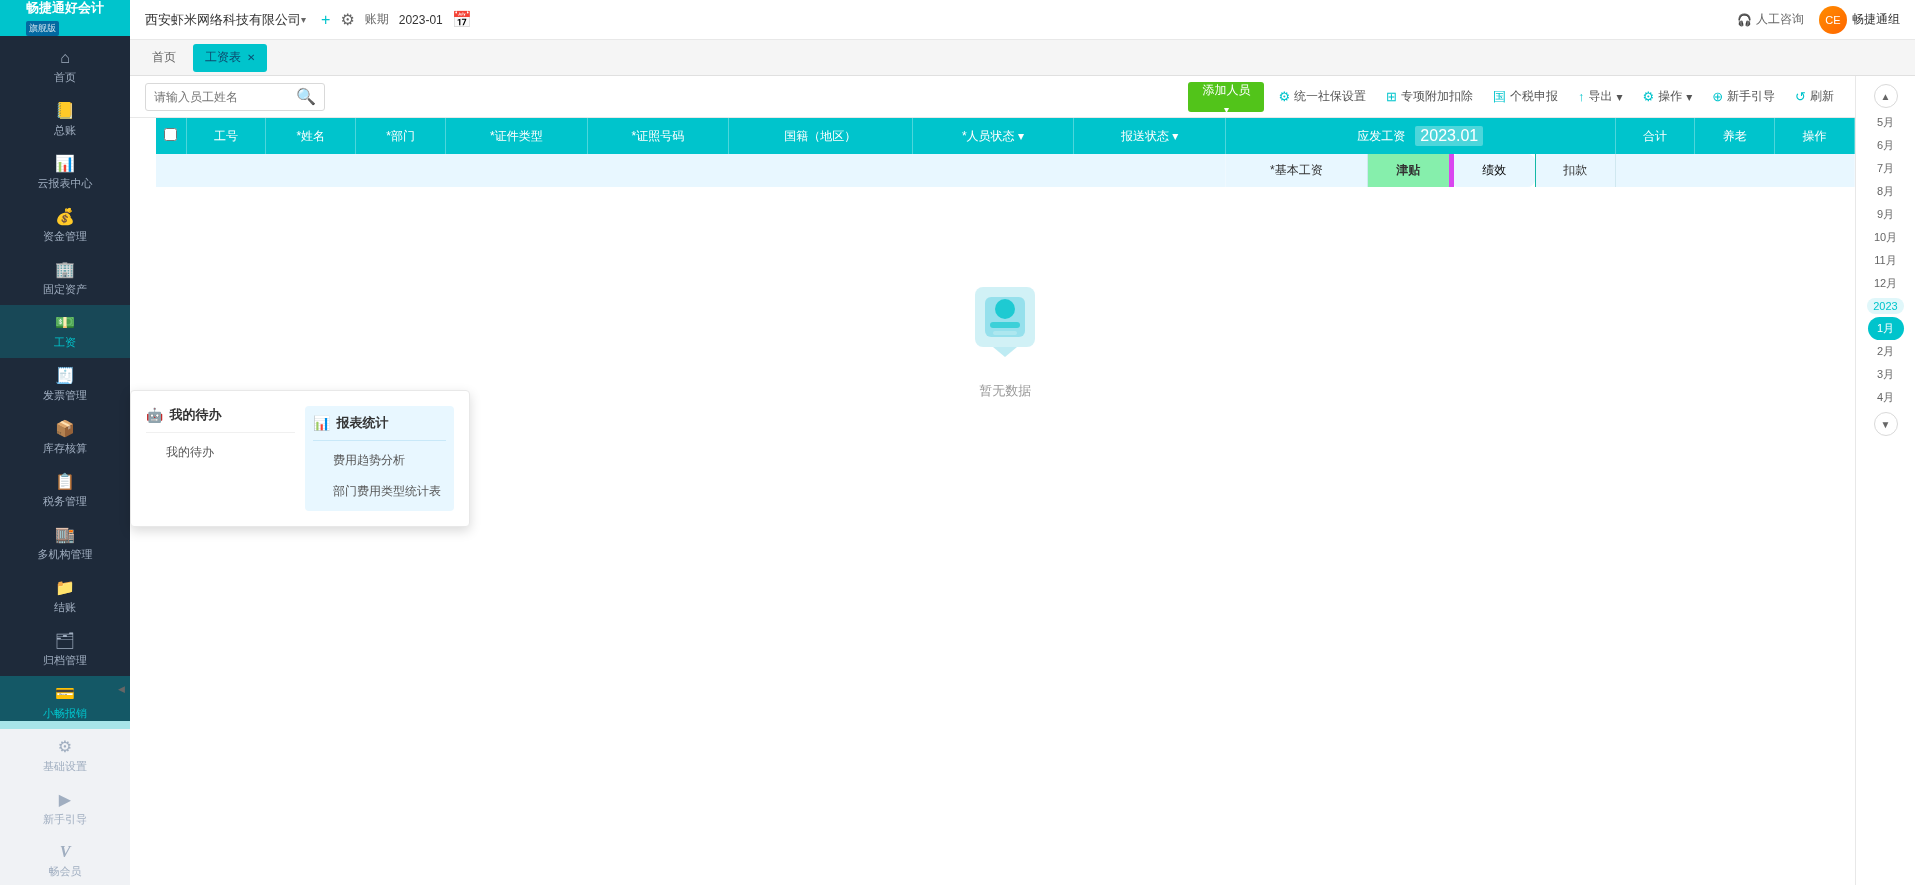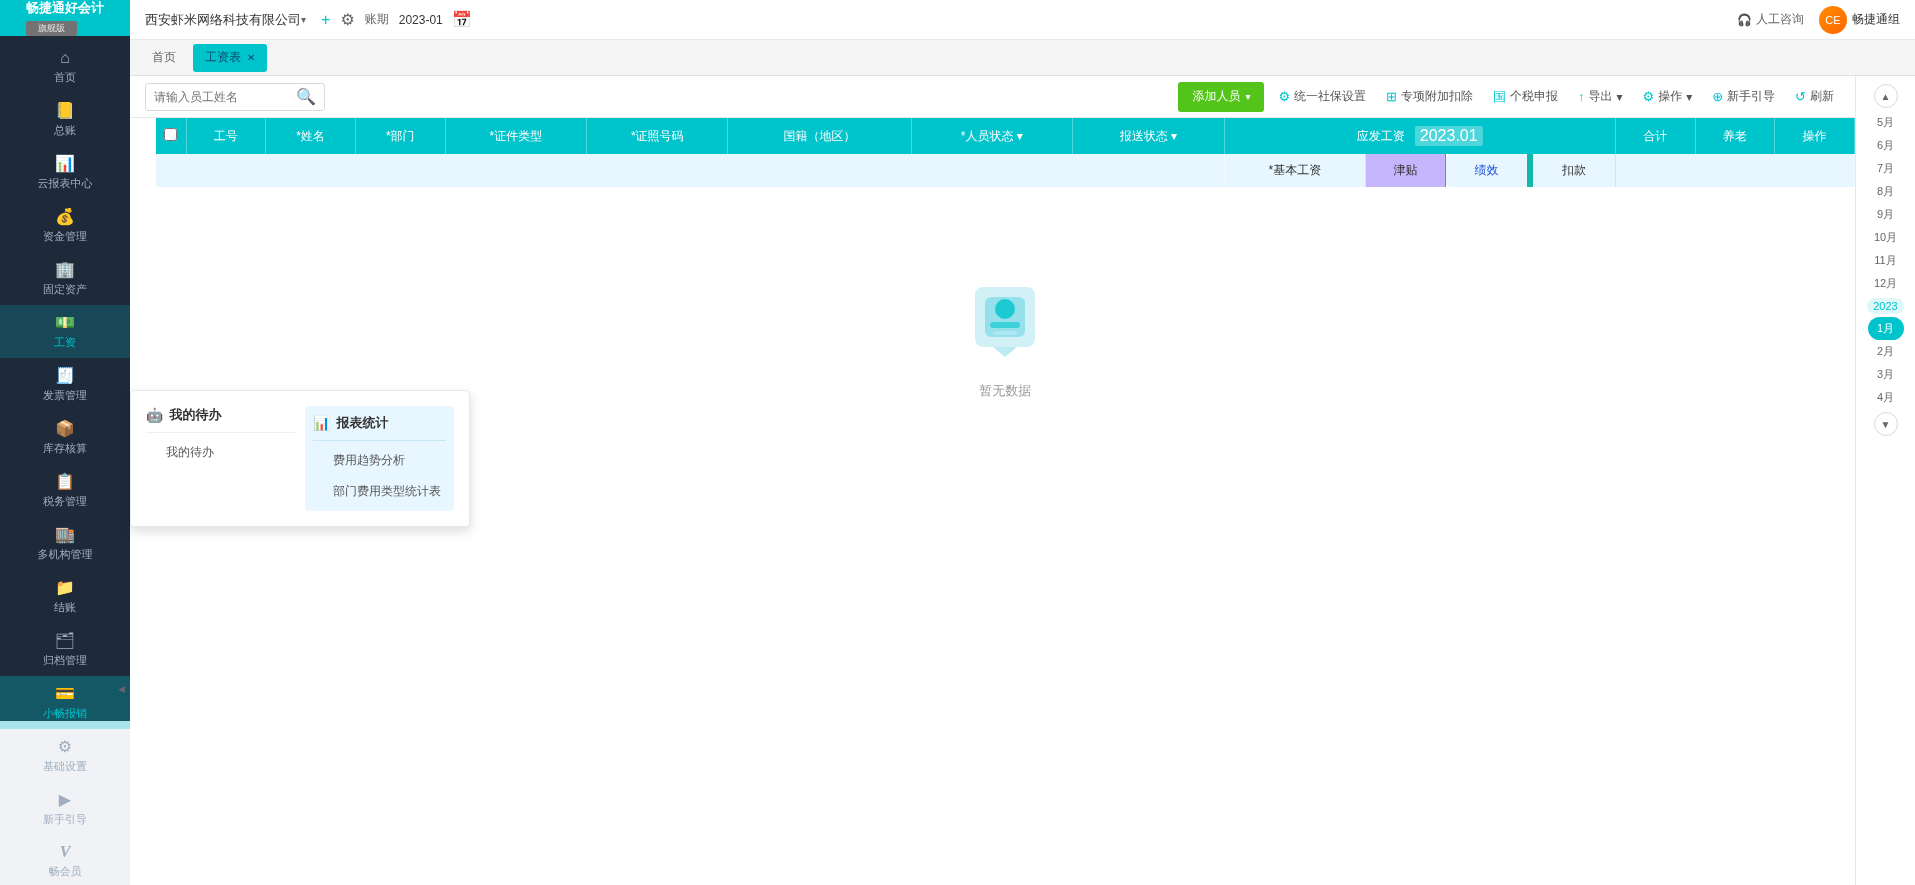--- a/index.html
+++ b/index.html
@@ -25,22 +25,22 @@
     .sidebar-logo-text {
       color: white;
       font-size: 13px;
       font-weight: bold;
       text-align: center;
       line-height: 1.3;
     }
     .sidebar-logo-sub {
       font-size: 9px;
       color: rgba(255,255,255,0.8);
-      background: #737373;
-      padding: 1px 12px;
+      background: #0369a1;
+      padding: 1px 3px;
       border-radius: 2px;
       margin-top: 2px;
       display: inline-block;
     }
     .sidebar-nav {
       flex: 1;
       display: flex;
       flex-direction: column;
       padding-top: 5px;
     }
@@ -190,20 +190,21 @@
       color: white;
       border: none;
       padding: 0 14px;
       height: 30px;
       border-radius: 3px;
       font-size: 12px;
       cursor: pointer;
       display: flex;
       align-items: center;
       gap: 5px;
+      flex-direction: column;
     }
     .btn-add-person .dropdown-arrow { font-size: 10px; }
     .toolbar-action {
       display: flex;
       align-items: center;
       gap: 4px;
       color: #555;
       font-size: 12px;
       cursor: pointer;
       padding: 0 6px;
@@ -534,22 +535,22 @@
                   <span style="font-size:16px;background:rgba(255,255,255,0.3);padding:1px 5px;border-radius:2px;">2023.01</span>
                 </div>
               </th>
               <th>合计</th>
               <th>养老</th>
               <th>操作</th>
             </tr>
             <tr style="background:#e8f7ff;">
               <th colspan="9" style="background:#e8f7ff;"></th>
               <th style="background:#e8f7ff;color:#333;font-weight:normal;border-right:1px solid #d0e8f0;">*基本工资</th>
-              <th style="background:#c4b5fd;color:#333;font-weight:normal;border-right:1px solid #d946ef;">津贴</th>
-              <th style="background:#e8f7ff;color:#1d4ed8;font-weight:normal;border-right:6px solid #14b8a6;border-radius:8px;">绩效</th>
+              <th style="background:#86efac;color:#333;font-weight:bold;border-right:5px solid #d946ef;">津贴</th>
+              <th style="background:#e8f7ff;color:#000000;font-weight:normal;border-right:1px solid #14b8a6;border-radius:8px;">绩效</th>
               <th style="background:#e8f7ff;color:#333;font-weight:normal;border-right:1px solid #d0e8f0;">扣款</th>
               <th colspan="3" style="background:#e8f7ff;"></th>
             </tr>
           </thead>
           <tbody>
             <tr>
               <td colspan="16">
                 <div class="empty-state">
                   <svg class="empty-icon" viewBox="0 0 100 100" xmlns="http://www.w3.org/2000/svg">
                     <rect x="20" y="20" width="60" height="60" rx="8" fill="#b3e8f0" opacity="0.6"></rect>

